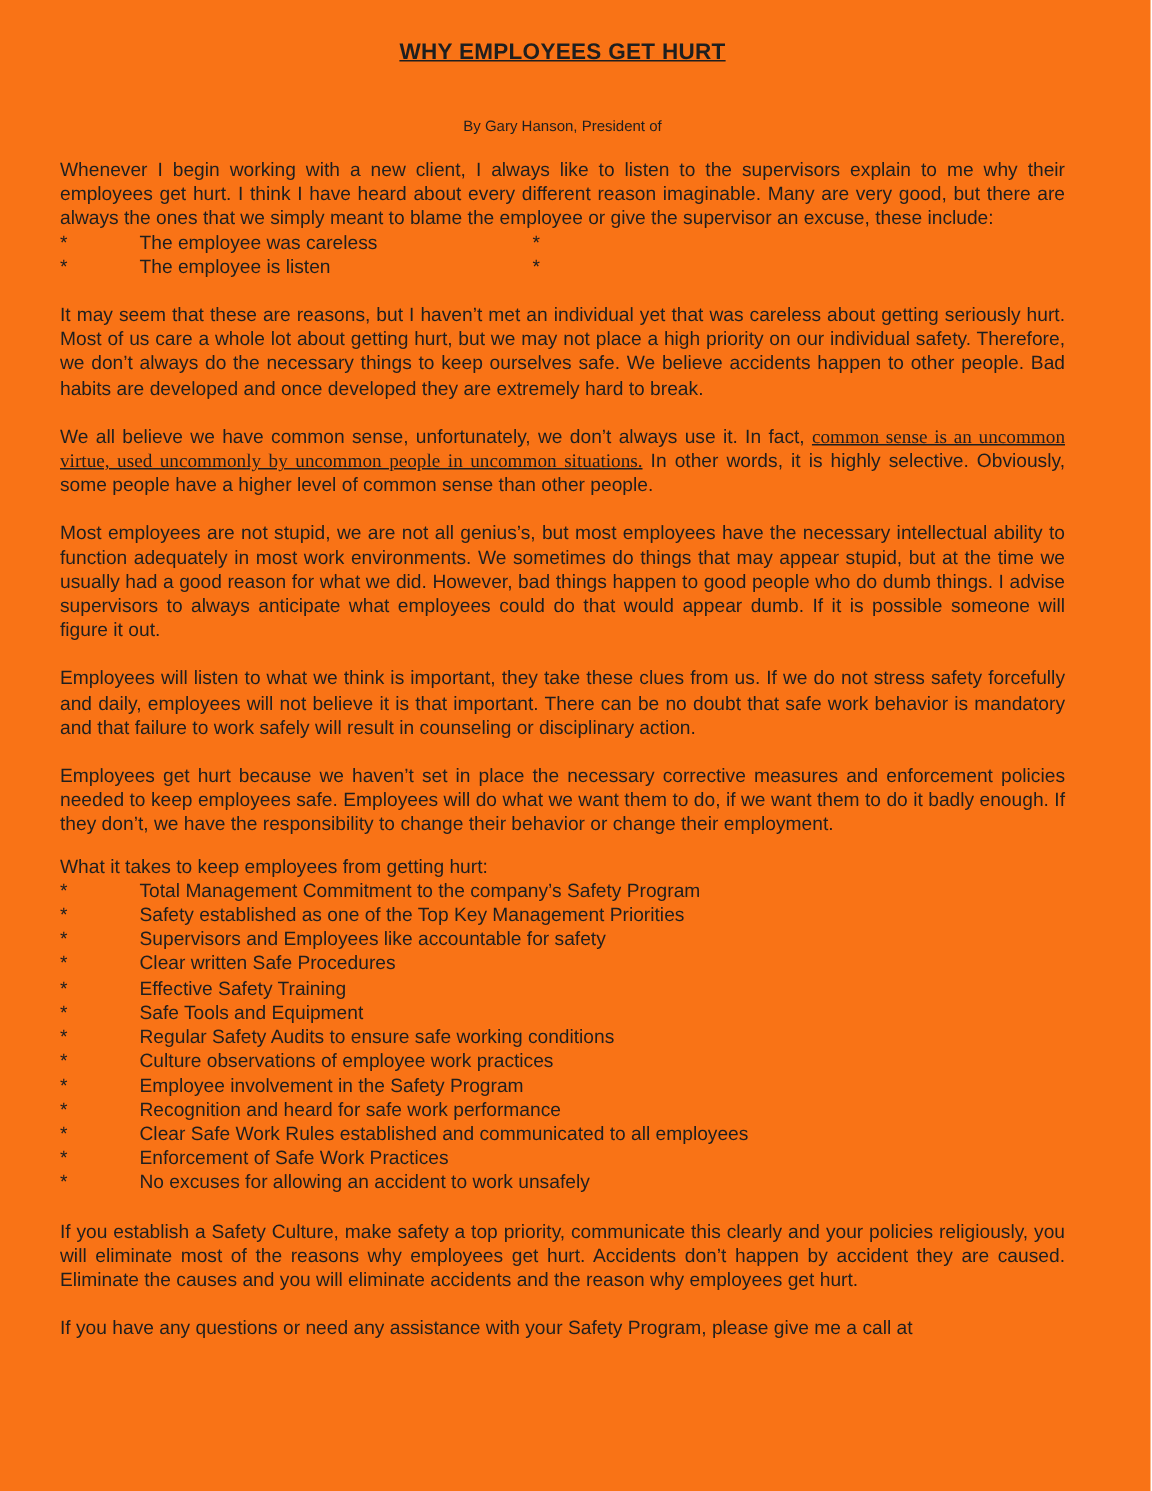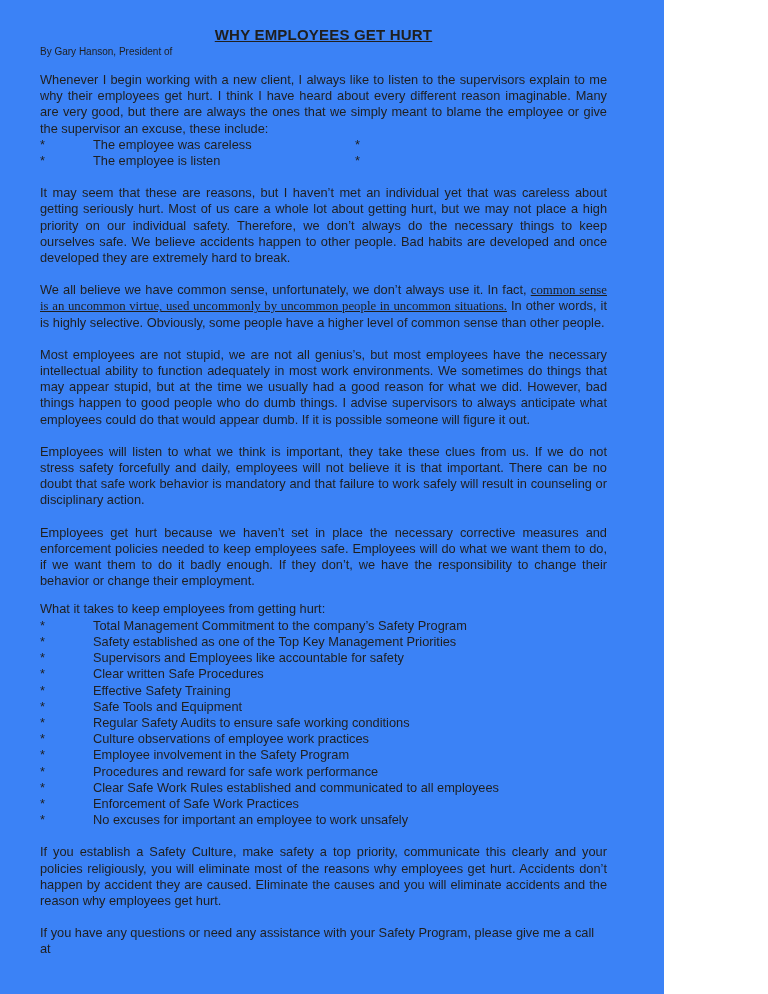--- a/index.html
+++ b/index.html
@@ -1,38 +1,39 @@
 <!DOCTYPE html>
 <html><head>
 <meta charset="utf-8">
 <style>
   * { box-sizing: border-box; }
   html, body { margin: 0; padding: 0; background: #ffffff; }
   .page {
-    width: 664px;
+    width: 767px;
     height: 994px;
-    background: #3b82f6;
+    background: #f97316;
     color: #1f1f1f;
     font-family: "Liberation Sans", "DejaVu Sans", sans-serif;
     font-size: 12.8px;
     line-height: 16.2px;
     padding: 26px 57px 0 40px;
     overflow: hidden;
   }
   .doc-title {
     margin: 0;
     text-align: center;
     font-size: 15px;
     line-height: 18px;
     font-weight: bold;
     text-decoration: underline;
     letter-spacing: 0.2px;
   }
   .byline {
-    margin-top: 1px;
+    margin-top: 34px;
+    text-align: center;
     font-size: 10px;
     line-height: 13px;
   }
   .para {
     margin: 16px 0 0;
     text-align: justify;
   }
   .para.first { margin-top: 14px; }
   .para.last { text-align: left; }
   .underlined { text-decoration: underline; font-family: Liberation Serif, serif; }
@@ -118,33 +119,33 @@
       <div class="bullet-row">
           <span class="star">*</span>
           <span>Culture observations of employee work practices</span>
         </div>
       <div class="bullet-row">
           <span class="star">*</span>
           <span>Employee involvement in the Safety Program</span>
         </div>
       <div class="bullet-row">
           <span class="star">*</span>
-          <span>Procedures and reward for safe work performance</span>
+          <span>Recognition and heard for safe work performance</span>
         </div>
       <div class="bullet-row">
           <span class="star">*</span>
           <span>Clear Safe Work Rules established and communicated to all employees</span>
         </div>
       <div class="bullet-row">
           <span class="star">*</span>
           <span>Enforcement of Safe Work Practices</span>
         </div>
       <div class="bullet-row">
           <span class="star">*</span>
-          <span>No excuses for important an employee to work unsafely</span>
+          <span>No excuses for allowing an accident to work unsafely</span>
         </div>
     </div>
   </div>
 
   <p class="para">If you establish a Safety Culture, make safety a top priority, communicate this clearly and your policies religiously, you will eliminate most of the reasons why employees get hurt.  Accidents don’t happen by accident they are caused.  Eliminate the causes and you will eliminate accidents and the reason why employees get hurt.</p>
 
   <p class="para last">If you have any questions or need any assistance with your Safety Program, please give me a call at</p>
 
 </div>
 

